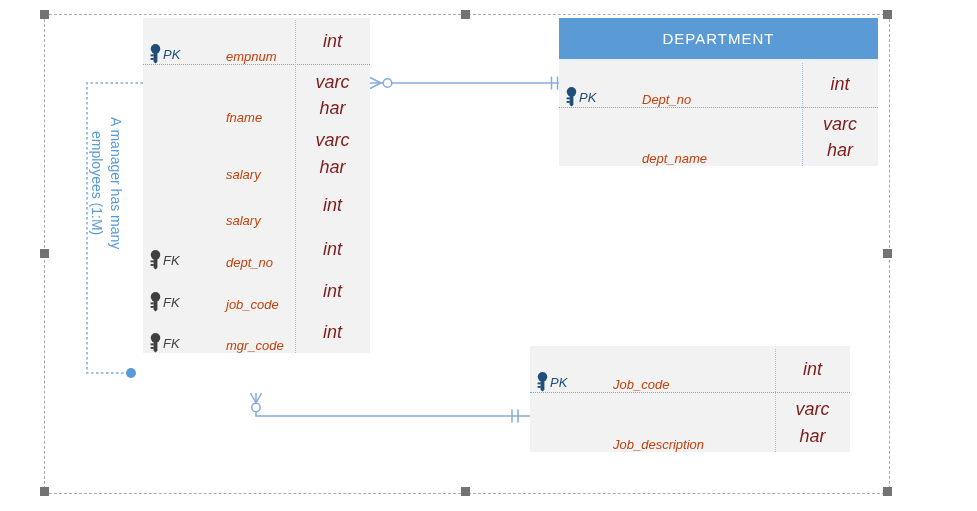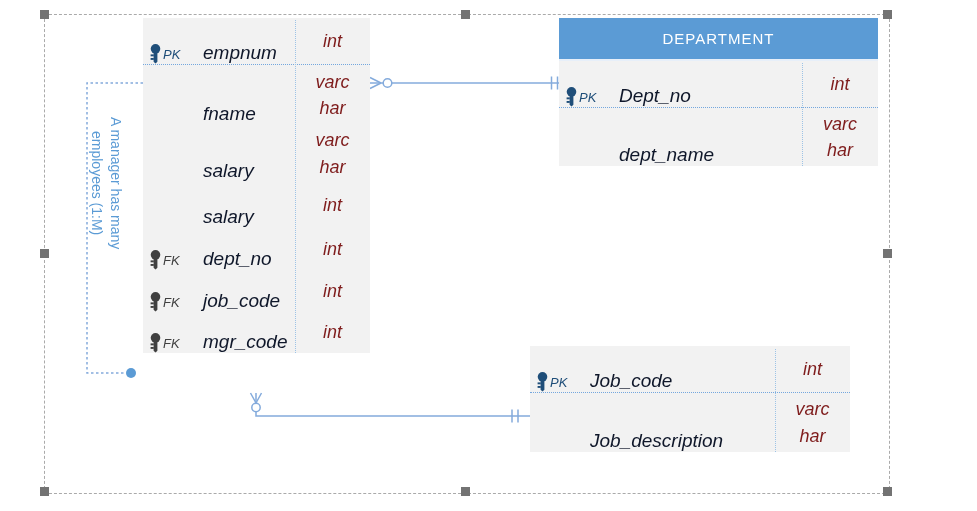--- a/index.html
+++ b/index.html
@@ -17,21 +17,21 @@
                justify-content:center;font-size:15px;letter-spacing:1px;
                border-bottom:2px solid #E7EFF9;}
   .etable .body{position:relative;background:#F2F2F2;}
   .row{position:relative;display:flex;align-items:flex-end;font-style:italic;}
   .row.pkrow{border-bottom:1px dotted #74A7DE;}
   .keybadge{position:absolute;left:6px;display:flex;align-items:center;gap:1px;}
   .keybadge .klabel{font-size:13px;}
   .pk{color:#1F4E79;}
   .fk{color:#404040;}
   .kicon{display:block;}
-  .fname{margin-left:60px;font-size:19px;color:#0f172a;}
+  .fname{margin-left:83px;font-size:13px;color:#c2410c;}
   .ftype{position:absolute;left:var(--divx);right:0;top:0;bottom:0;
          display:flex;align-items:center;justify-content:center;}
   .ftype-in{width:42px;text-align:center;word-break:break-all;font-size:18px;
             color:#7f1d1d;line-height:1.45;}
   .vdiv{position:absolute;left:var(--divx);top:43px;bottom:0;width:0;
         border-left:1px dotted #9DC3E6;z-index:3;}
 
   
   .connectors{position:absolute;left:0;top:0;z-index:1;}
 

